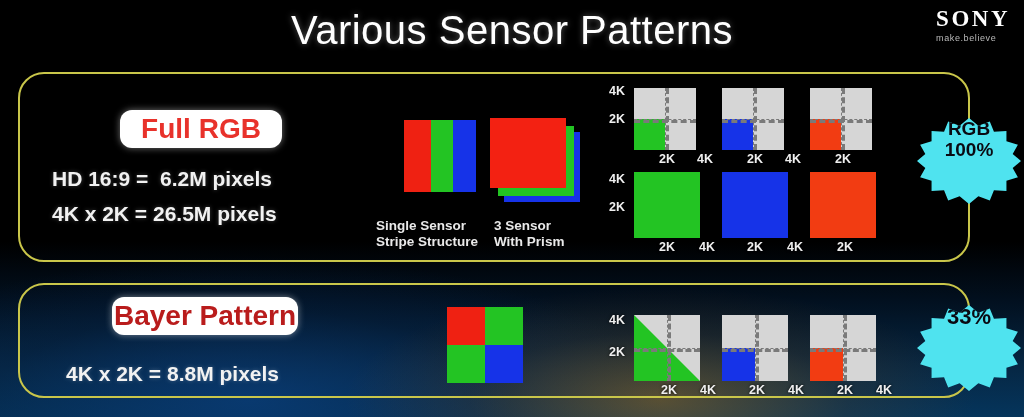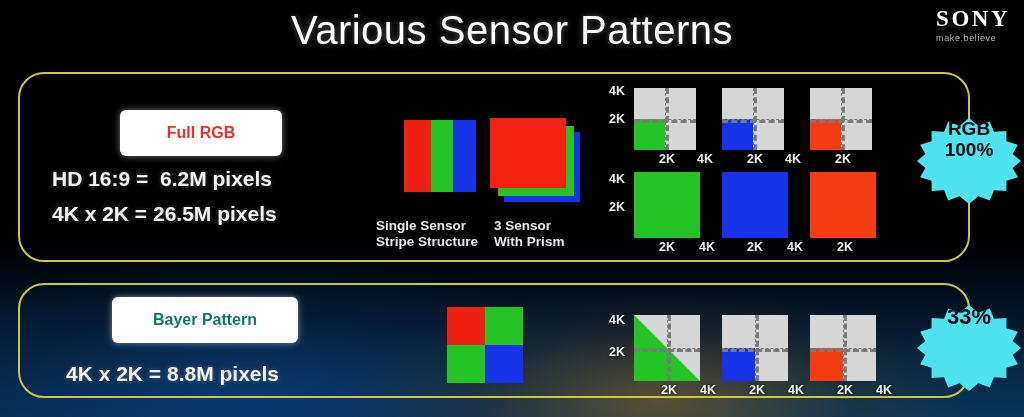--- a/index.html
+++ b/index.html
@@ -48,28 +48,28 @@
     border: 2px solid #c9c64a;
     border-radius: 26px;
   }
   #panel-rgb   { left: 18px; top: 72px;  width: 952px; height: 190px; }
   #panel-bayer { left: 18px; top: 283px; width: 952px; height: 115px; }
 
   
   .pill {
     position: absolute;
     background: #ffffff;
-    border-radius: 6px;
-    height: 46px;
+    border-radius: 12px;
+    height: 38px;
     display: flex; align-items: center; justify-content: center;
-    font-size: 16px; font-weight: 700;
+    font-size: 28px; font-weight: 700;
     box-shadow: 0 0 7px rgba(255,255,255,0.45);
   }
   #pill-rgb   { left: 120px; top: 110px; width: 162px; color: #e8322b; }
-  #pill-bayer { left: 112px; top: 297px; width: 186px; color: #0f766e; }
+  #pill-bayer { left: 112px; top: 297px; width: 186px; color: #b91c1c; }
 
   
   .spec {
     position: absolute;
     color: #f2f2f2;
     font-size: 21px;
     font-weight: 700;
     white-space: pre;
     text-shadow: 0 0 4px rgba(255,255,255,0.25);
   }

